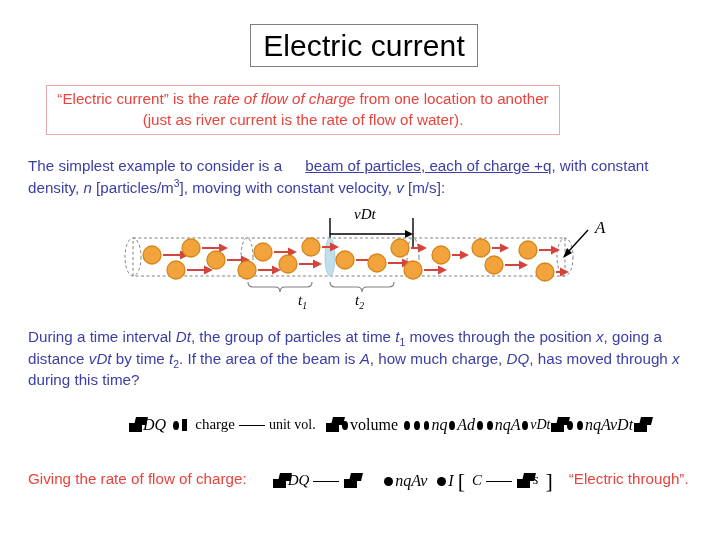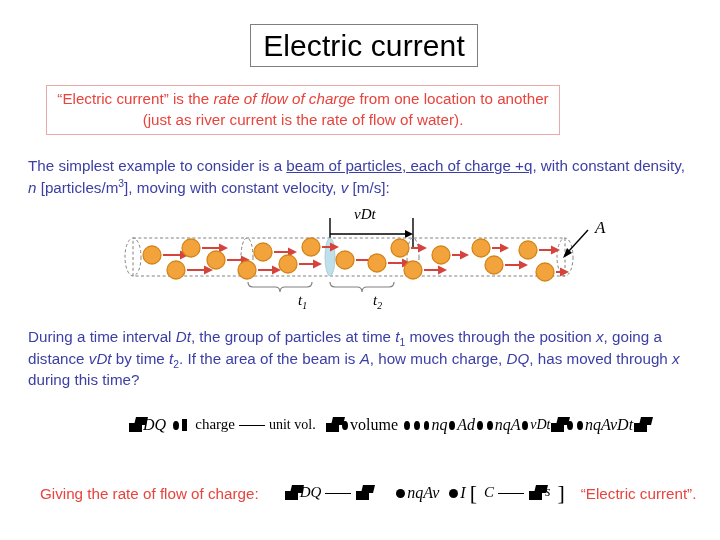--- a/index.html
+++ b/index.html
@@ -59,21 +59,21 @@
   #definition-text i { font-style: italic; }
 
   
   .blue-para {
     position: absolute;
     color: #3b3fa5;
     font-size: 15.2px;
     line-height: 1.42;
   }
   .blue-para i { font-style: italic; }
-  .blue-para u { text-decoration: underline; }
+  .blue-para u { text-decoration: underline; margin-left: 19px; }
   .blue-para sup { font-size: 0.68em; vertical-align: super; line-height: 0; }
   .blue-para sub { font-size: 0.68em; vertical-align: sub; line-height: 0; }
 
   #para-intro { left: 28px; top: 155px; width: 664px; }
   #para-during { left: 28px; top: 326px; width: 664px; }
 
   
   #diagram {
     position: absolute;
     left: 0px;
@@ -160,22 +160,21 @@
   .ital { font-style: italic; }
 
   
   #final-line {
     position: absolute;
     left: 28px;
     top: 470px;
     width: 670px;
     height: 46px;
     display: flex;
-    align-items: center;
-    margin-left: 12px;
+    align-items: flex-start;
   }
   #final-label {
     color: #e8433c;
     font-size: 15.2px;
     margin-right: 18px;
   }
   #final-eq {
     color: #000000;
     font-family: "Liberation Serif", serif;
     font-size: 16px;
@@ -316,21 +315,21 @@
       <path d="M 330,82 Q 330,87 335,87 L 357,87 Q 362,87 362,92 Q 362,87 367,87 L 389,87 Q 394,87 394,82"></path>
     </g>
   </svg>
 
   <div style="position:absolute; left:354px; top:6px; font-family:'Liberation Serif',serif; font-style:italic; font-size:15px; color:#000;">vDt</div>
 
   <div style="position:absolute; left:595px; top:18px; font-family:'Liberation Serif',serif; font-style:italic; font-size:17px; color:#000;">A</div>
 
   <div style="position:absolute; left:298px; top:92px; font-family:'Liberation Serif',serif; font-style:italic; font-size:15px; color:#000;"><span>t</span><sub style="font-size:0.65em; vertical-align:sub;">1</sub></div>
 
-  <div style="position:absolute; left:373px; top:92px; font-family:'Liberation Serif',serif; font-style:italic; font-size:15px; color:#000;"><span>t</span><sub style="font-size:0.65em; vertical-align:sub;">2</sub></div>
+  <div style="position:absolute; left:355px; top:92px; font-family:'Liberation Serif',serif; font-style:italic; font-size:15px; color:#000;"><span>t</span><sub style="font-size:0.65em; vertical-align:sub;">2</sub></div>
 </div>
 
 <div class="blue-para" id="para-during"><span>During a time interval </span><i>Dt</i><span>, the group of particles at time </span><i>t</i><sub>1</sub><span> moves through the position </span><i>x</i><span>, going a distance </span><i>vDt</i><span> by time </span><i>t</i><sub>2</sub><span>.  If the area of the beam is </span><i>A</i><span>, how much charge, </span><i>DQ</i><span>, has moved through </span><i>x</i><span> during this time?</span></div>
 
 <div id="equation-line">
   <div class="eq-row">
     <span class="glyph-broken"></span>
       <span class="ital">DQ</span>
     <span style="display:inline-block;width:8px"></span>
     <span class="blob"></span>
@@ -382,14 +381,14 @@
     <span style="display:inline-block;width:4px"></span>
     <span class="bracket">[</span>
     <span class="frac">
       <span class="num"><span class="ital">C</span></span>
       <span class="bar"></span>
       <span class="den"><span class="glyph-broken"></span><span class="ital" style="margin-left:-5px">s</span></span>
     </span>
     <span class="bracket">]</span>
   </span>
 
-  <span id="final-quote">“Electric current”.</span>
+  <span id="final-quote">“Electric through”.</span>
 </div>
 
 </body></html>

